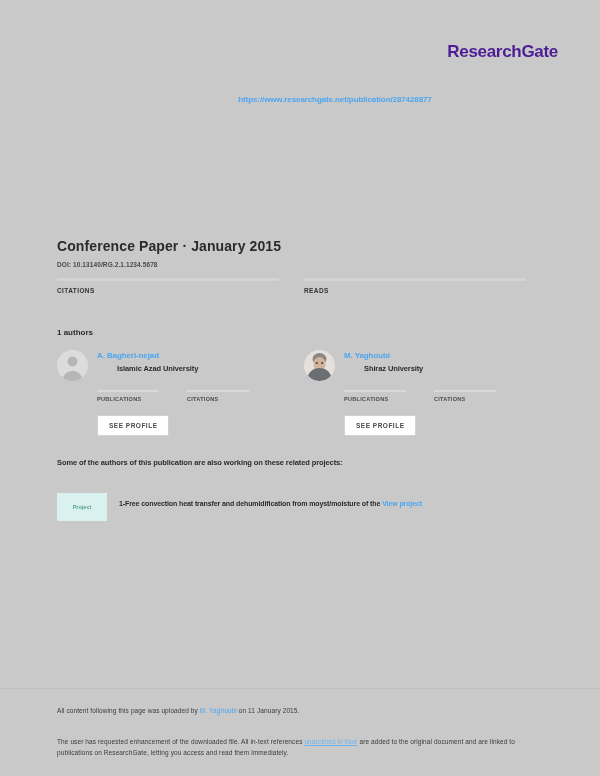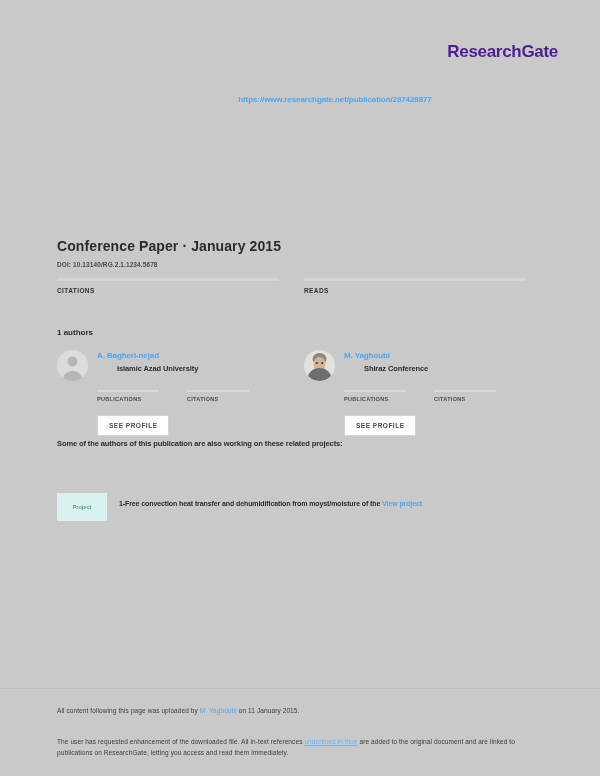--- a/index.html
+++ b/index.html
@@ -184,21 +184,21 @@
     background: #fff;
     font-size: 6.5px;
     font-weight: bold;
     color: #4a4a4a;
     letter-spacing: 0.5px;
   }
 
   
   .projects-heading {
     position: absolute;
-    top: 439px;
+    top: 458px;
     left: 57px;
     font-size: 7.5px;
     font-weight: bold;
     color: #2b2b2b;
     letter-spacing: -0.1px;
   }
   .project-row {
     position: absolute;
     top: 493px;
     left: 57px;
@@ -345,21 +345,21 @@
               <ellipse cx="15.5" cy="9" rx="7" ry="6" fill="#8d8782"></ellipse>
               <ellipse cx="15.5" cy="14" rx="6" ry="7" fill="#d2b49c"></ellipse>
               <ellipse cx="15.5" cy="29" rx="12" ry="11" fill="#6b6f73"></ellipse>
               <ellipse cx="12.8" cy="13" rx="1.1" ry="0.9" fill="#4a4038"></ellipse>
               <ellipse cx="18.2" cy="13" rx="1.1" ry="0.9" fill="#4a4038"></ellipse>
             </g>
           </svg>
         </div>
         <div class="author-info">
           <div class="author-name">M. Yaghoubi</div>
-          <div class="author-affil">Shiraz Conference</div>
+          <div class="author-affil">Shiraz University</div>
         </div>
       </div>
       <div class="author-stats">
         <div class="astat">
           <div class="astat-rule"></div>
           <div class="astat-label">PUBLICATIONS</div>
           <div class="astat-value"></div>
         </div>
         <div class="astat">
           <div class="astat-rule"></div>

